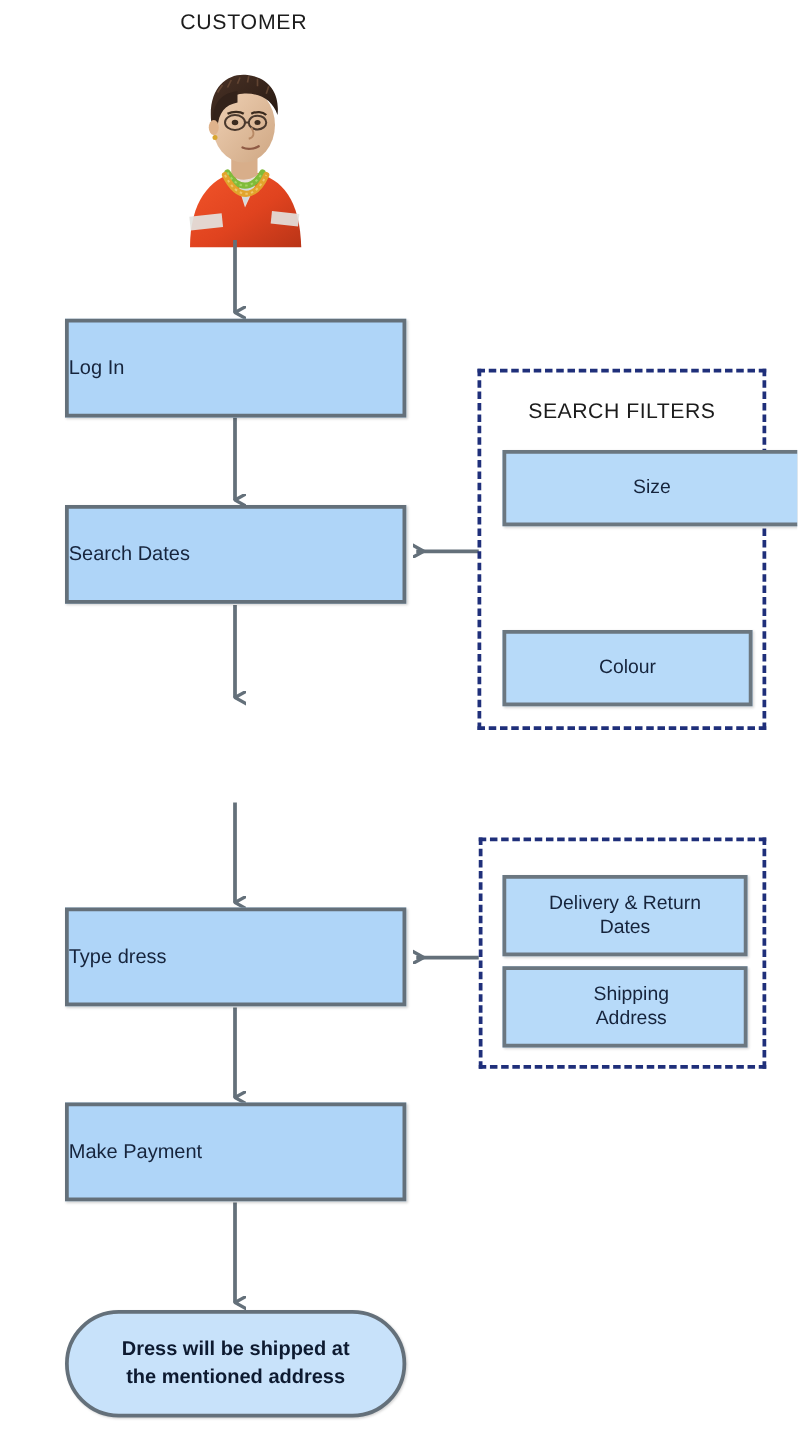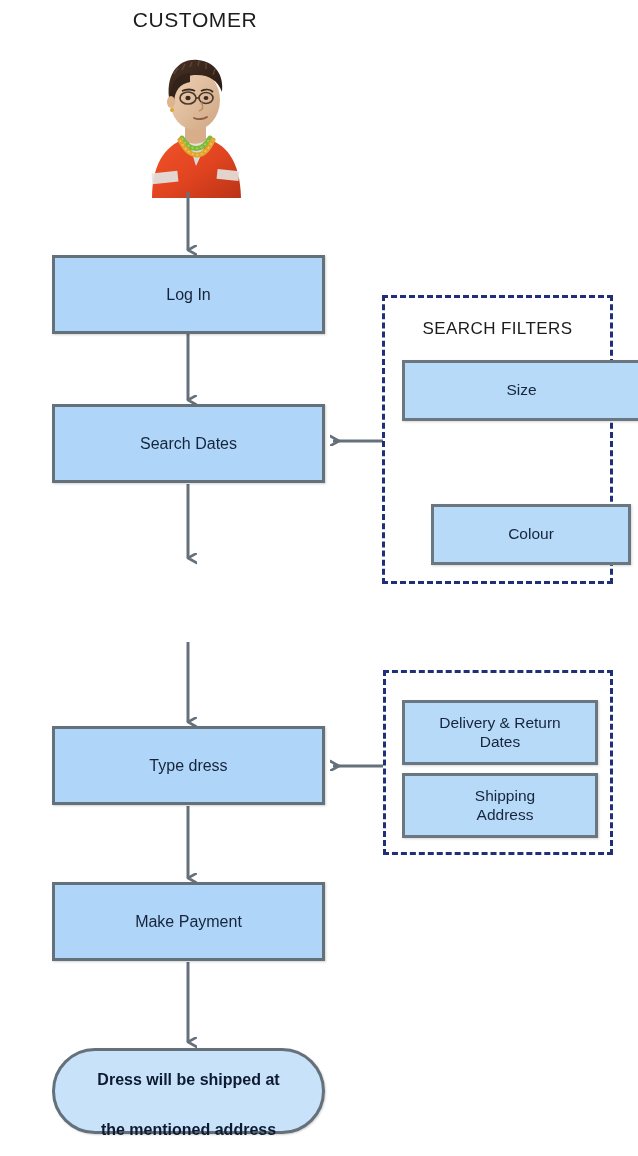--- a/index.html
+++ b/index.html
@@ -21,21 +21,21 @@
     overflow: hidden;
   }
 
   
   .actor-title {
     position: absolute;
     left: 100px;
     top: 8px;
     width: 190px;
     text-align: center;
-    font-size: 21px;
+    font-size: 17px;
     letter-spacing: 0.6px;
     color: #1c1c1c;
     font-family: "Liberation Sans", sans-serif;
   }
 
   
   .avatar-wrap {
     position: absolute;
     left: 138px;
     top: 48px;
@@ -45,21 +45,20 @@
   .avatar-wrap svg { display: block; }
 
   
   .proc {
     position: absolute;
     box-sizing: border-box;
     background: #AFD5F8;
     border: 3px solid #64707a;
     display: flex;
     align-items: center;
-    justify-content: center;
     text-align: center;
     color: #16243c;
     font-size: 16px;
     line-height: 1.25;
     box-shadow: 1px 1px 2px rgba(0,0,0,0.18);
   }
 
   
   .terminator {
     position: absolute;
@@ -70,21 +69,21 @@
     display: flex;
     align-items: center;
     justify-content: center;
     text-align: center;
     color: #0d1a30;
     font-size: 16px;
     line-height: 1.35;
     font-weight: 600;
     box-shadow: 1px 1px 2px rgba(0,0,0,0.18);
   }
-  .terminator span { display: block; margin-top: 28px; }
+  .terminator span { display: block; }
 
   
   .dash-panel {
     position: absolute;
     box-sizing: border-box;
     border: 3px dashed #1f2f7a;
     background: transparent;
   }
   .panel-title {
     position: absolute;
@@ -244,21 +243,21 @@
     </div>
   </div>
 
   <div class="dash-panel" style="left:382px; top:295px; width:231px; height:289px;">
     <div class="panel-title" style="top:21px;">SEARCH FILTERS</div>
   </div>
 
   <div class="subbox" style="left:402px; top:360px; width:239px; height:61px;">
     <span>Size</span>
   </div>
-  <div class="subbox" style="left:402px; top:504px; width:200px; height:61px;margin-left:29px;">
+  <div class="subbox" style="left:402px; top:504px; width:200px; height:61px;">
     <span>Colour</span>
   </div>
 
   <div class="dash-panel" style="left:383px; top:670px; width:230px; height:185px;"></div>
 
   <div class="subbox" style="left:402px; top:700px; width:196px; height:65px;">
     <div>
       <span>Delivery &amp; Return</span><br>
       <span>Dates</span>
     </div>

